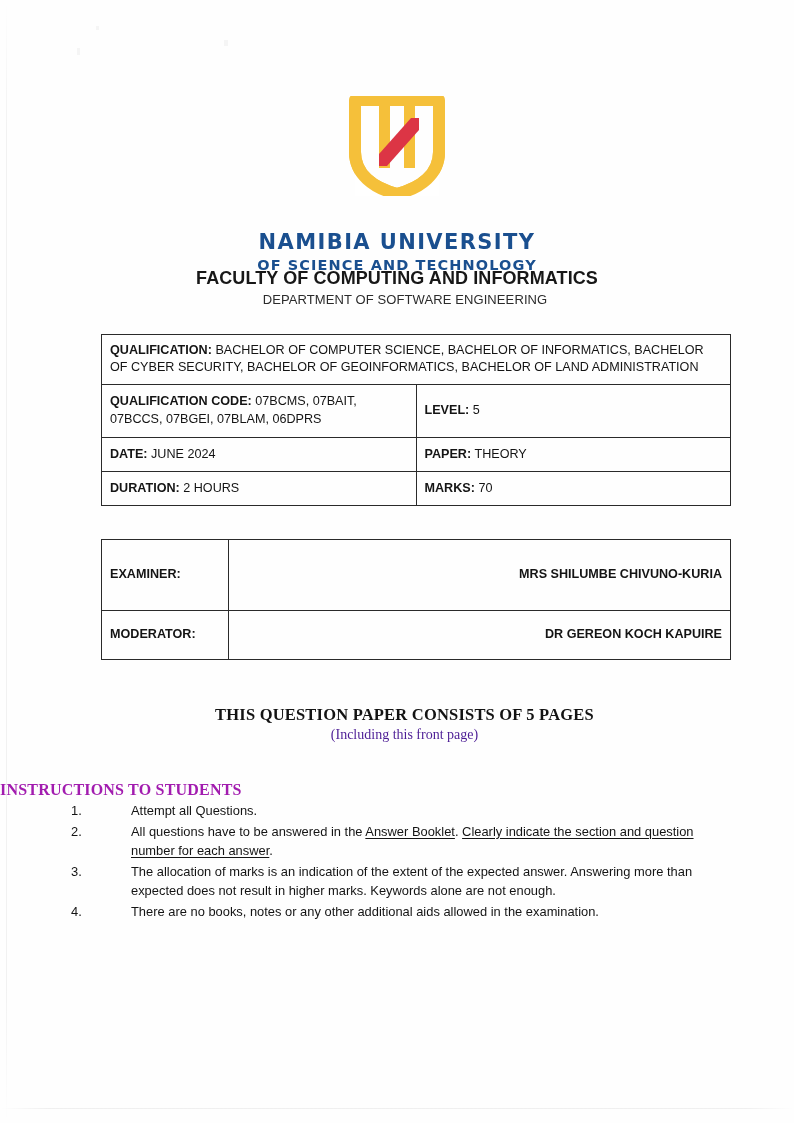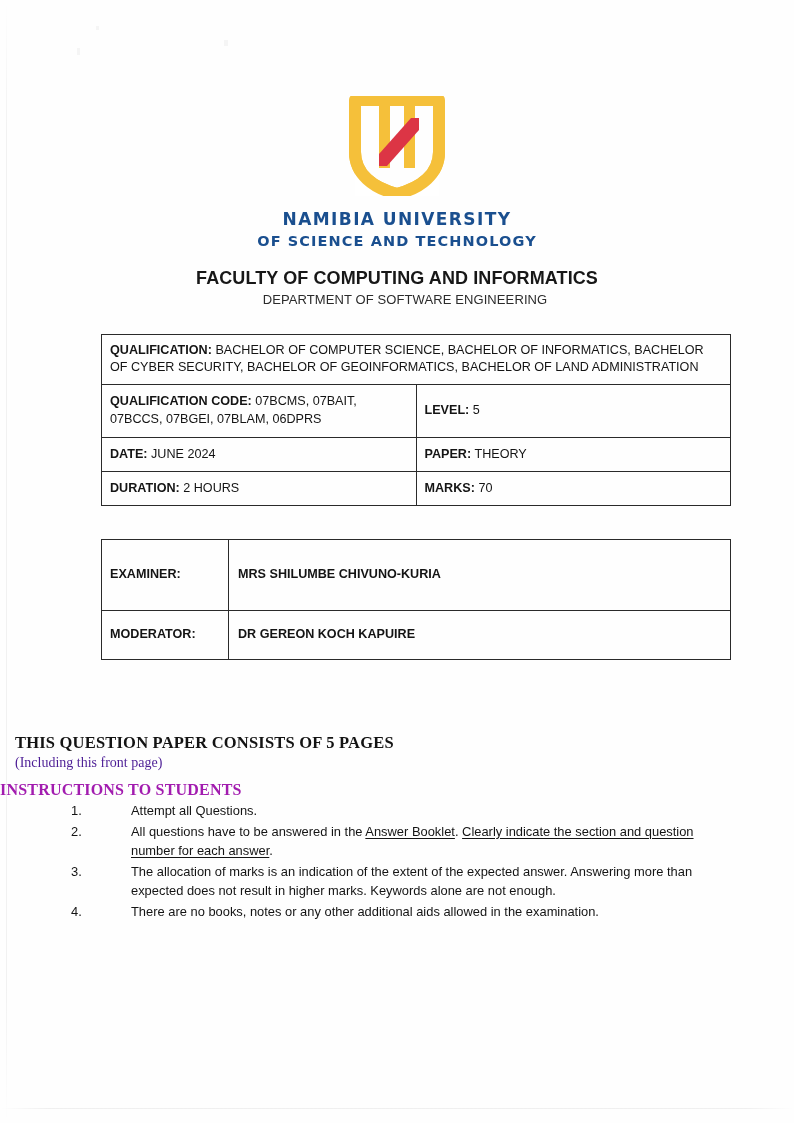--- a/index.html
+++ b/index.html
@@ -49,25 +49,26 @@
   .logo-svg { display: block; }
 
   .uni-name {
     position: absolute;
     left: 0; right: 0; top: 210px;
     text-align: center;
     color: #1a4f8f;
   }
   .uni-name .line1 {
     font-family: "DejaVu Sans", sans-serif;
-    font-size: 17px;
+    font-size: 21px;
     font-weight: bold;
     letter-spacing: 1.4px;
     line-height: 1.15;
     display: block;
+    margin-top: 20px;
   }
   .uni-name .line2 {
     font-family: "DejaVu Sans", sans-serif;
     font-size: 14.5px;
     font-weight: bold;
     letter-spacing: 1.1px;
     line-height: 1.25;
     display: block;
     margin-top: 2px;
   }
@@ -130,34 +131,33 @@
     font-weight: bold;
     font-size: 12.6px;
     height: 14px;
   }
   #examiner-table td.role {
     width: 110px;
     font-weight: bold;
     text-align: left;
   }
   #examiner-table td.person {
-    text-align: left;
+    text-align: right;
     font-weight: bold;
     padding-left: 9px;
   }
   #examiner-table tr.examiner-row td { height: 56px; }
   #examiner-table tr.moderator-row td { height: 34px; }
 
   
   .consists {
     position: absolute;
     left: 15px; right: 0; top: 705px;
-    text-align: left;
+    text-align: center;
     font-family: "Liberation Serif", serif;
-    margin-top: 28px;
   }
   .consists .main {
     display: block;
     font-size: 16.5px;
     font-weight: bold;
     letter-spacing: .2px;
     color: #131313;
   }
   .consists .sub {
     display: block;

